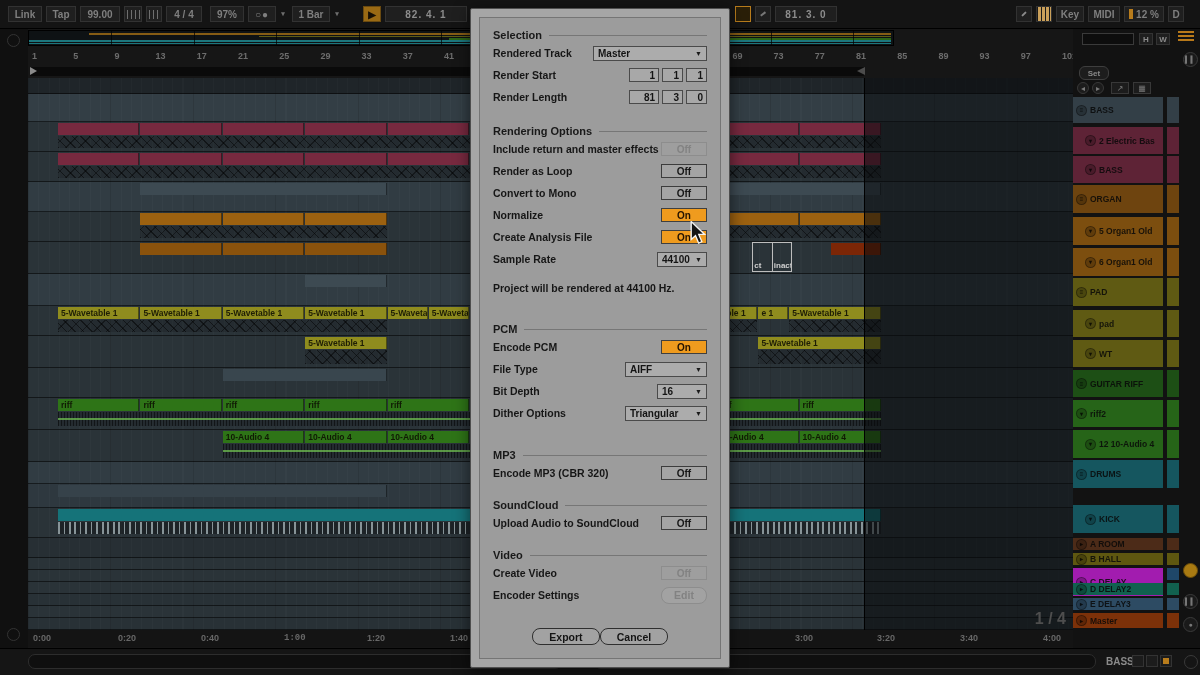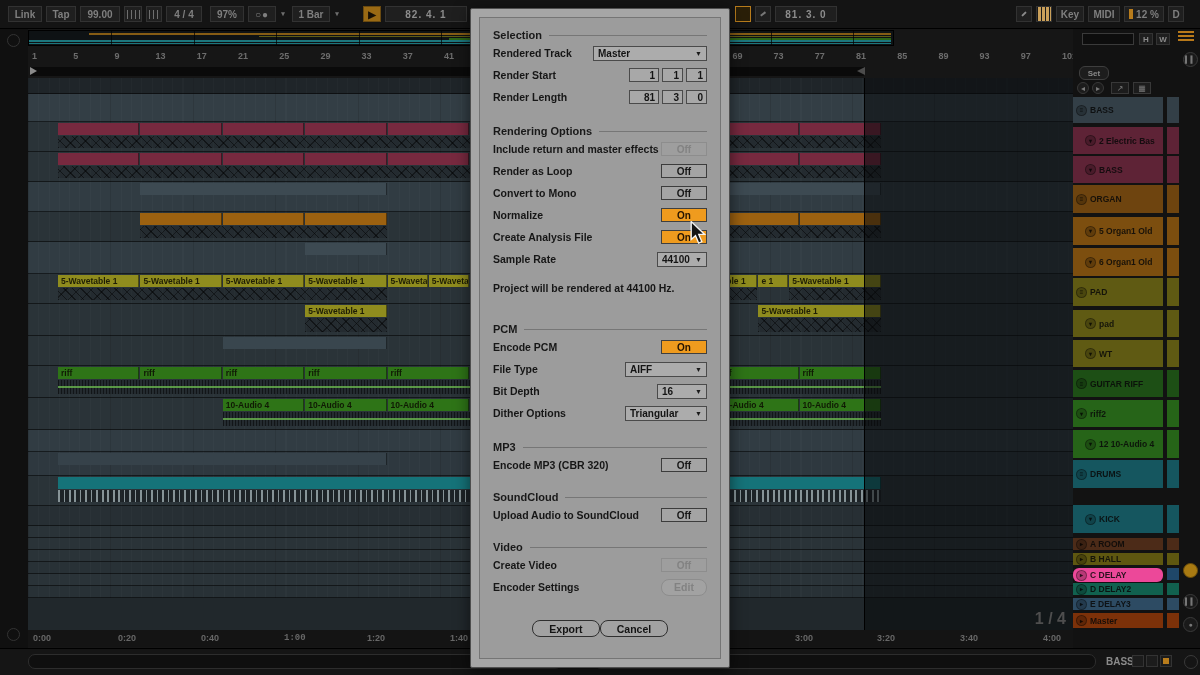--- a/index.html
+++ b/index.html
@@ -242,20 +242,31 @@
         <div class="clip" style="left: 194.8px; width: 81.4px; background: rgb(156, 97, 16);"></div>
         <div class="clip" style="left: 277.2px; width: 81.4px; background: rgb(156, 97, 16);"></div>
         <div class="tex tex-notes" style="left: 112.4px; width: 246.2px;"></div>
         <div class="clip" style="left: 442px; width: 81.4px; background: rgb(156, 97, 16);"></div>
         <div class="clip" style="left: 524.4px; width: 81.4px; background: rgb(156, 97, 16);"></div>
         <div class="clip" style="left: 606.8px; width: 81.4px; background: rgb(156, 97, 16);"></div>
         <div class="clip" style="left: 689.2px; width: 81.4px; background: rgb(156, 97, 16);"></div>
         <div class="clip" style="left: 771.6px; width: 81.4px; background: rgb(156, 97, 16);"></div>
         <div class="tex tex-notes" style="left: 442px; width: 411px;"></div>
       </div>
+      <div class="lane" style="height: 32px; background-color: rgb(42, 51, 56);">
+        <div class="clip" style="left: 112.4px; width: 81.4px; background: rgb(138, 82, 12);"></div>
+        <div class="clip" style="left: 194.8px; width: 81.4px; background: rgb(138, 82, 12);"></div>
+        <div class="clip" style="left: 277.2px; width: 81.4px; background: rgb(138, 82, 12);"></div>
+        <div class="clip" style="left: 442px; width: 29.9px; background: rgb(124, 45, 6);"></div>
+        <div class="clip" style="left: 802.5px; width: 50.5px; background: rgb(124, 38, 6);"></div>
+        <div class="outline-box" style="left: 724.22px; width: 38.11px;">
+          <div class="cell">ct</div>
+          <div class="cell">inact</div>
+        </div>
+      </div>
       <div class="lane" style="height: 32px; background-color: rgb(49, 60, 67);">
         <div class="clip" style="left: 277.2px; width: 81.4px; background: rgb(61, 74, 82);"></div>
       </div>
       <div class="lane" style="height: 30px; background-color: rgb(42, 51, 56);">
         <div class="clip" style="left: 30px; width: 81.4px; background: rgb(143, 140, 30);">5-Wavetable 1</div>
         <div class="clip" style="left: 112.4px; width: 81.4px; background: rgb(143, 140, 30);">5-Wavetable 1</div>
         <div class="clip" style="left: 194.8px; width: 81.4px; background: rgb(143, 140, 30);">5-Wavetable 1</div>
         <div class="clip" style="left: 277.2px; width: 81.4px; background: rgb(143, 140, 30);">5-Wavetable 1</div>
         <div class="tex tex-notes" style="left: 30px; width: 328.6px;"></div>
         <div class="clip" style="left: 359.6px; width: 40.2px; background: rgb(143, 140, 30);">5-Waveta</div>
@@ -417,21 +428,21 @@
         <div class="trk" style="top: 510px; height: 12px; background: rgb(76, 43, 24);">
           <span class="cico">▸</span>
           <span>A ROOM</span>
         </div>
         <div class="meterbox" style="top: 510px; height: 12px; background: rgb(76, 43, 24); position: absolute;"></div>
         <div class="trk" style="top: 525px; height: 12px; background: rgb(94, 87, 16);">
           <span class="cico">▸</span>
           <span>B HALL</span>
         </div>
         <div class="meterbox" style="top: 525px; height: 12px; background: rgb(94, 87, 16); position: absolute;"></div>
-        <div class="trk" style="top: 540px; height: 14px; background: #ec4899; border-radius: 6px;">
+        <div class="trk" style="top: 540px; height: 28px; background: #a21caf;">
           <span class="cico">▸</span>
           <span>C DELAY</span>
         </div>
         <div class="meterbox" style="top: 540px; height: 12px; background: rgb(31, 71, 105); position: absolute;"></div>
         <div class="trk" style="top: 555px; height: 12px; background: rgb(17, 97, 79);">
           <span class="cico">▸</span>
           <span>D DELAY2</span>
         </div>
         <div class="meterbox" style="top: 555px; height: 12px; background: rgb(17, 97, 79); position: absolute;"></div>
         <div class="trk" style="top: 570px; height: 12px; background: rgb(45, 75, 99);">
@@ -555,21 +566,21 @@
         </div>
       </div>
       <div class="drow">
         <span class="dlabel">Dither Options</span>
         <div class="dd" style="width:82px;">
           <span class="ddl">Triangular</span>
             <span class="arr">▼</span>
         </div>
       </div>
 
-      <div class="sechead" style="margin-top:16px;">
+      <div class="sechead" style="margin-top:24px;">
         <span>MP3</span>
           <span class="rule"></span>
       </div>
       <div class="drow">
         <span class="dlabel">Encode MP3 (CBR 320)</span>
         <div class="toggle tg-off">Off</div>
       </div>
 
       <div class="sechead" style="margin-top:14px;">
         <span>SoundCloud</span>

